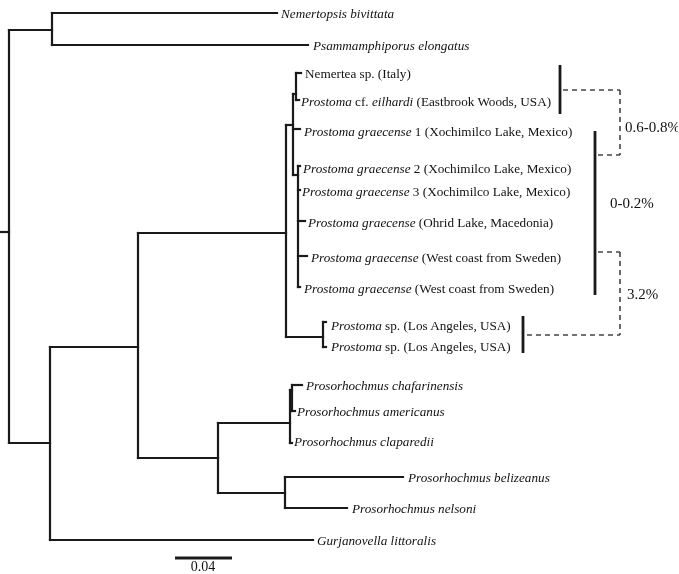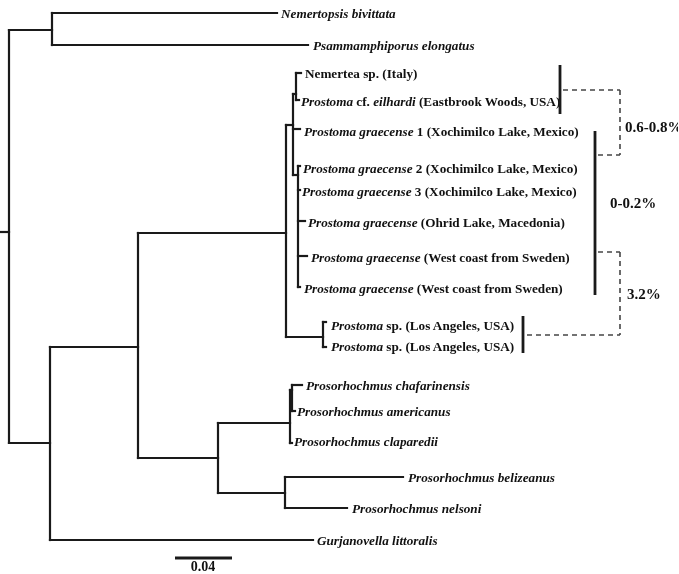--- a/index.html
+++ b/index.html
@@ -6,21 +6,20 @@
     margin: 0;
     padding: 0;
     background: #ffffff;
   }
   #figure-wrap {
     width: 678px;
     height: 574px;
     background: #c4b5fd;
     position: relative;
     overflow: hidden;
-    font-weight: bold;
   }
   svg text {
     font-family: "Liberation Serif", "DejaVu Serif", serif;
     fill: #111111;
   }
   .tip-label { font-size: 13.2px; }
   .pct-label { font-size: 15px; }
   .scale-label { font-size: 14px; }
 </style>
 </head>

